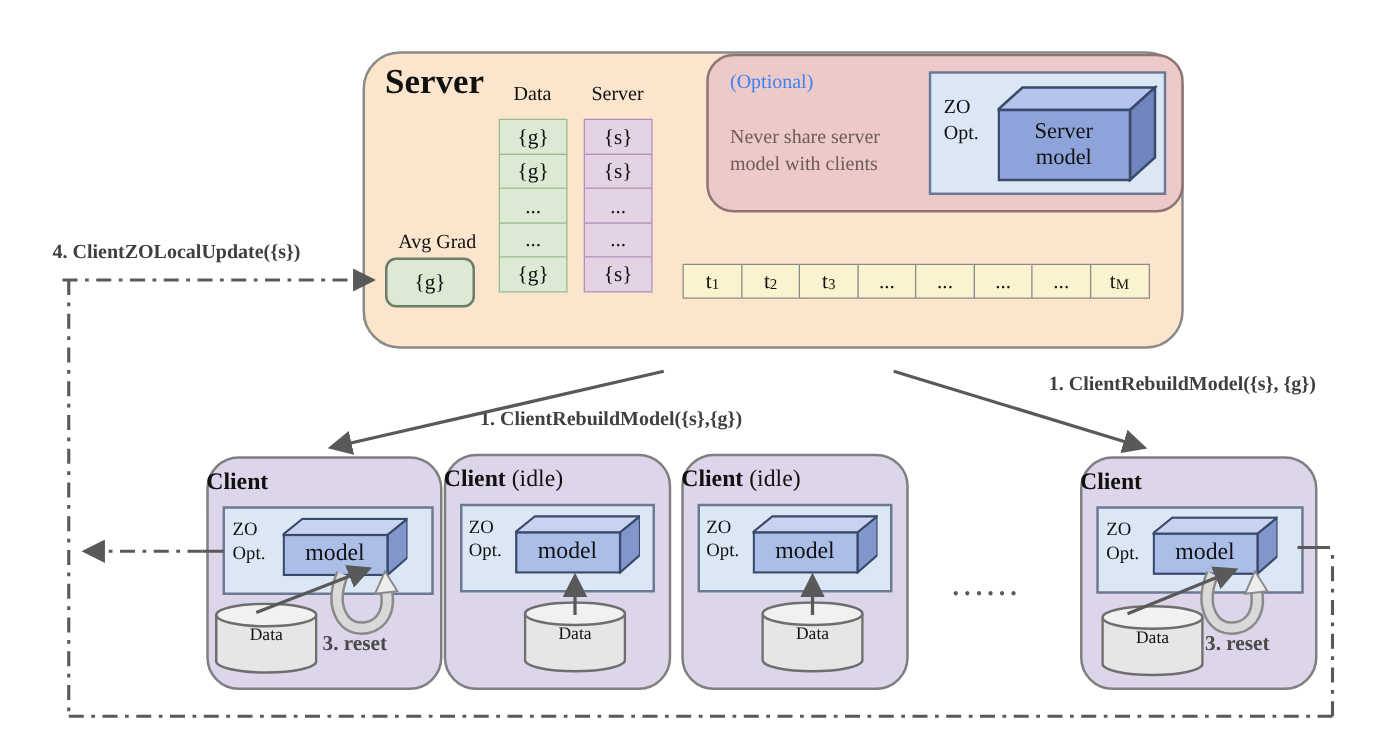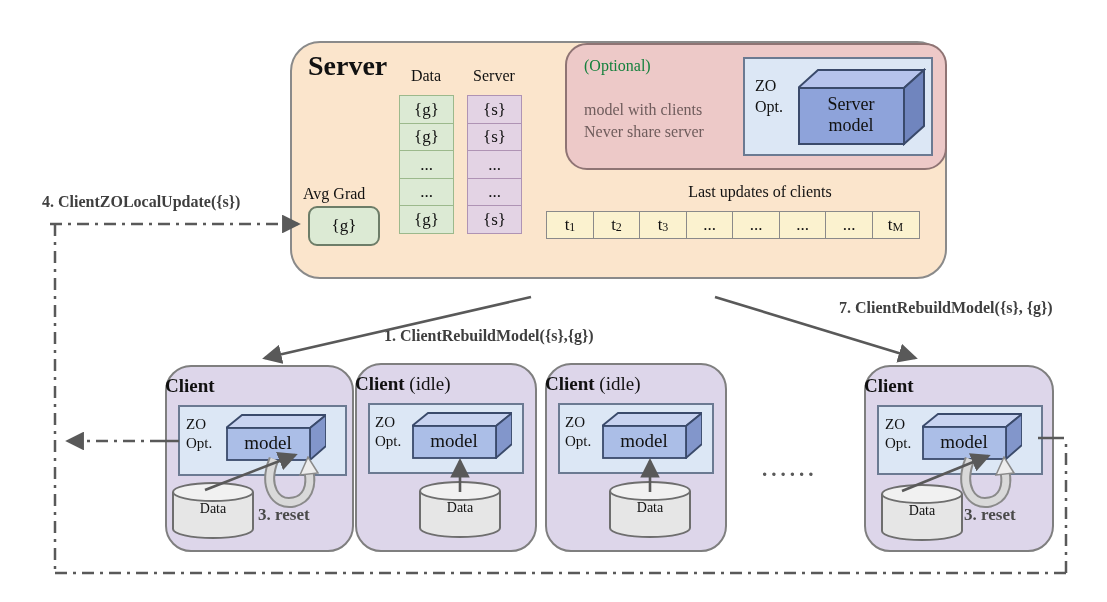--- a/index.html
+++ b/index.html
@@ -15,27 +15,27 @@
   .grad-header{left:397px;top:67px;}
   .seeds-header{left:465px;top:67px;}
   .vstack{display:flex;flex-direction:column;}
   .grad-col{left:399px;top:95px;width:55px;}
   .seeds-col{left:467px;top:95px;width:55px;}
   .cell{height:29px;box-sizing:border-box;display:flex;align-items:center;justify-content:center;
         font-size:17px;}
   .cell.green{background:#DCEAD4;border:1.5px solid #9cb98c;}
   .cell.mauve{background:#E3D3E4;border:1.5px solid #AF93B4;}
   .vstack .cell + .cell{margin-top:-1.5px;}
-  .avg-label{left:303px;top:185px;width:78px;text-align:left;font-size:16px;}
+  .avg-label{left:303px;top:185px;width:78px;text-align:right;font-size:16px;}
   .avg-box{left:308px;top:206px;width:68px;height:36px;background:#DCEAD4;border:2px solid #6d7d68;
            border-radius:9px;display:flex;align-items:center;justify-content:center;font-size:17px;}
 
   .optional-box{left:565px;top:43px;width:378px;height:123px;background:#EDC9C8;
                 border:2px solid #8f7474;border-radius:22px;}
-  .optional-title{left:584px;top:57px;font-size:16px;color:#15803d;}
+  .optional-title{left:584px;top:57px;font-size:16px;color:#3b82f6;}
   .optional-note{left:584px;top:99px;font-size:16px;line-height:22px;color:#6f5c5c;}
 
   .panel{background:#DCE7F5;border:2px solid #6b7a92;}
   .server-panel{left:743px;top:57px;width:186px;height:95px;}
   .zo-label{font-size:16px;line-height:21px;color:#111;}
   .zo-server{left:755px;top:75px;}
   .server-model-text{left:798px;top:94px;width:106px;text-align:center;font-size:18px;line-height:21px;}
 
   .lu-title{left:640px;top:183px;width:240px;text-align:center;font-size:16px;}
   .t-row{left:546px;top:211px;display:flex;}
@@ -110,39 +110,38 @@
     <div class="cell mauve">...</div>
     <div class="cell mauve">{s}</div>
   </div>
 
   <div class="abs avg-label">Avg Grad</div>
   <div class="abs avg-box">{g}</div>
 
   <div class="abs optional-box"></div>
   <div class="abs optional-title">(Optional)</div>
   <div class="abs optional-note">
+    <div>Never share server</div>
     <div>model with clients</div>
-    <div>Never share server</div>
   </div>
   <div class="abs panel server-panel"></div>
   <div class="abs zo-label zo-server">
     <div>ZO</div>
     <div>Opt.</div>
   </div>
   <svg class="abs" style="left:798px;top:68px;" width="128" height="78" viewBox="0 0 128 78">
     <polygon points="0,20 20,2 126,2 106,20" fill="#B6C3EC" stroke="#3a4a6b" stroke-width="2"></polygon>
     <polygon points="106,20 126,2 126,58 106,76" fill="#7085BE" stroke="#3a4a6b" stroke-width="2"></polygon>
     <rect x="1" y="20" width="105" height="56" fill="#8EA3DA" stroke="#3a4a6b" stroke-width="2"></rect>
   </svg>
   <div class="abs server-model-text">
     <div>Server</div>
     <div>model</div>
   </div>
 
-  <div class="abs lu-title">Last updates of clients</div>
   <div class="abs t-row">
     <div class="t-cell">
         <span>t</span>
         <sub>1</sub>
       </div>
     <div class="t-cell">
         <span>t</span>
         <sub>2</sub>
       </div>
     <div class="t-cell">
@@ -165,21 +164,21 @@
         <span>...</span>
         <sub></sub>
       </div>
     <div class="t-cell">
         <span>t</span>
         <sub>M</sub>
       </div>
   </div>
 
   <div class="abs edge-label lbl-rebuild-left">1. ClientRebuildModel({s},{g})</div>
-  <div class="abs edge-label lbl-rebuild-right">7. ClientRebuildModel({s}, {g})</div>
+  <div class="abs edge-label lbl-rebuild-right">1. ClientRebuildModel({s}, {g})</div>
   <div class="abs edge-label lbl-zo-update">4. ClientZOLocalUpdate({s})</div>
   <div class="abs dots">......</div>
 
   <div class="abs client-box c0"></div>
   <div class="abs client-box c1"></div>
   <div class="abs client-box c2"></div>
   <div class="abs client-box c3"></div>
 
   <div class="abs client-title ct0"><b>Client</b><span></span></div>
   <div class="abs client-title ct1"><b>Client</b><span> (idle)</span></div>

